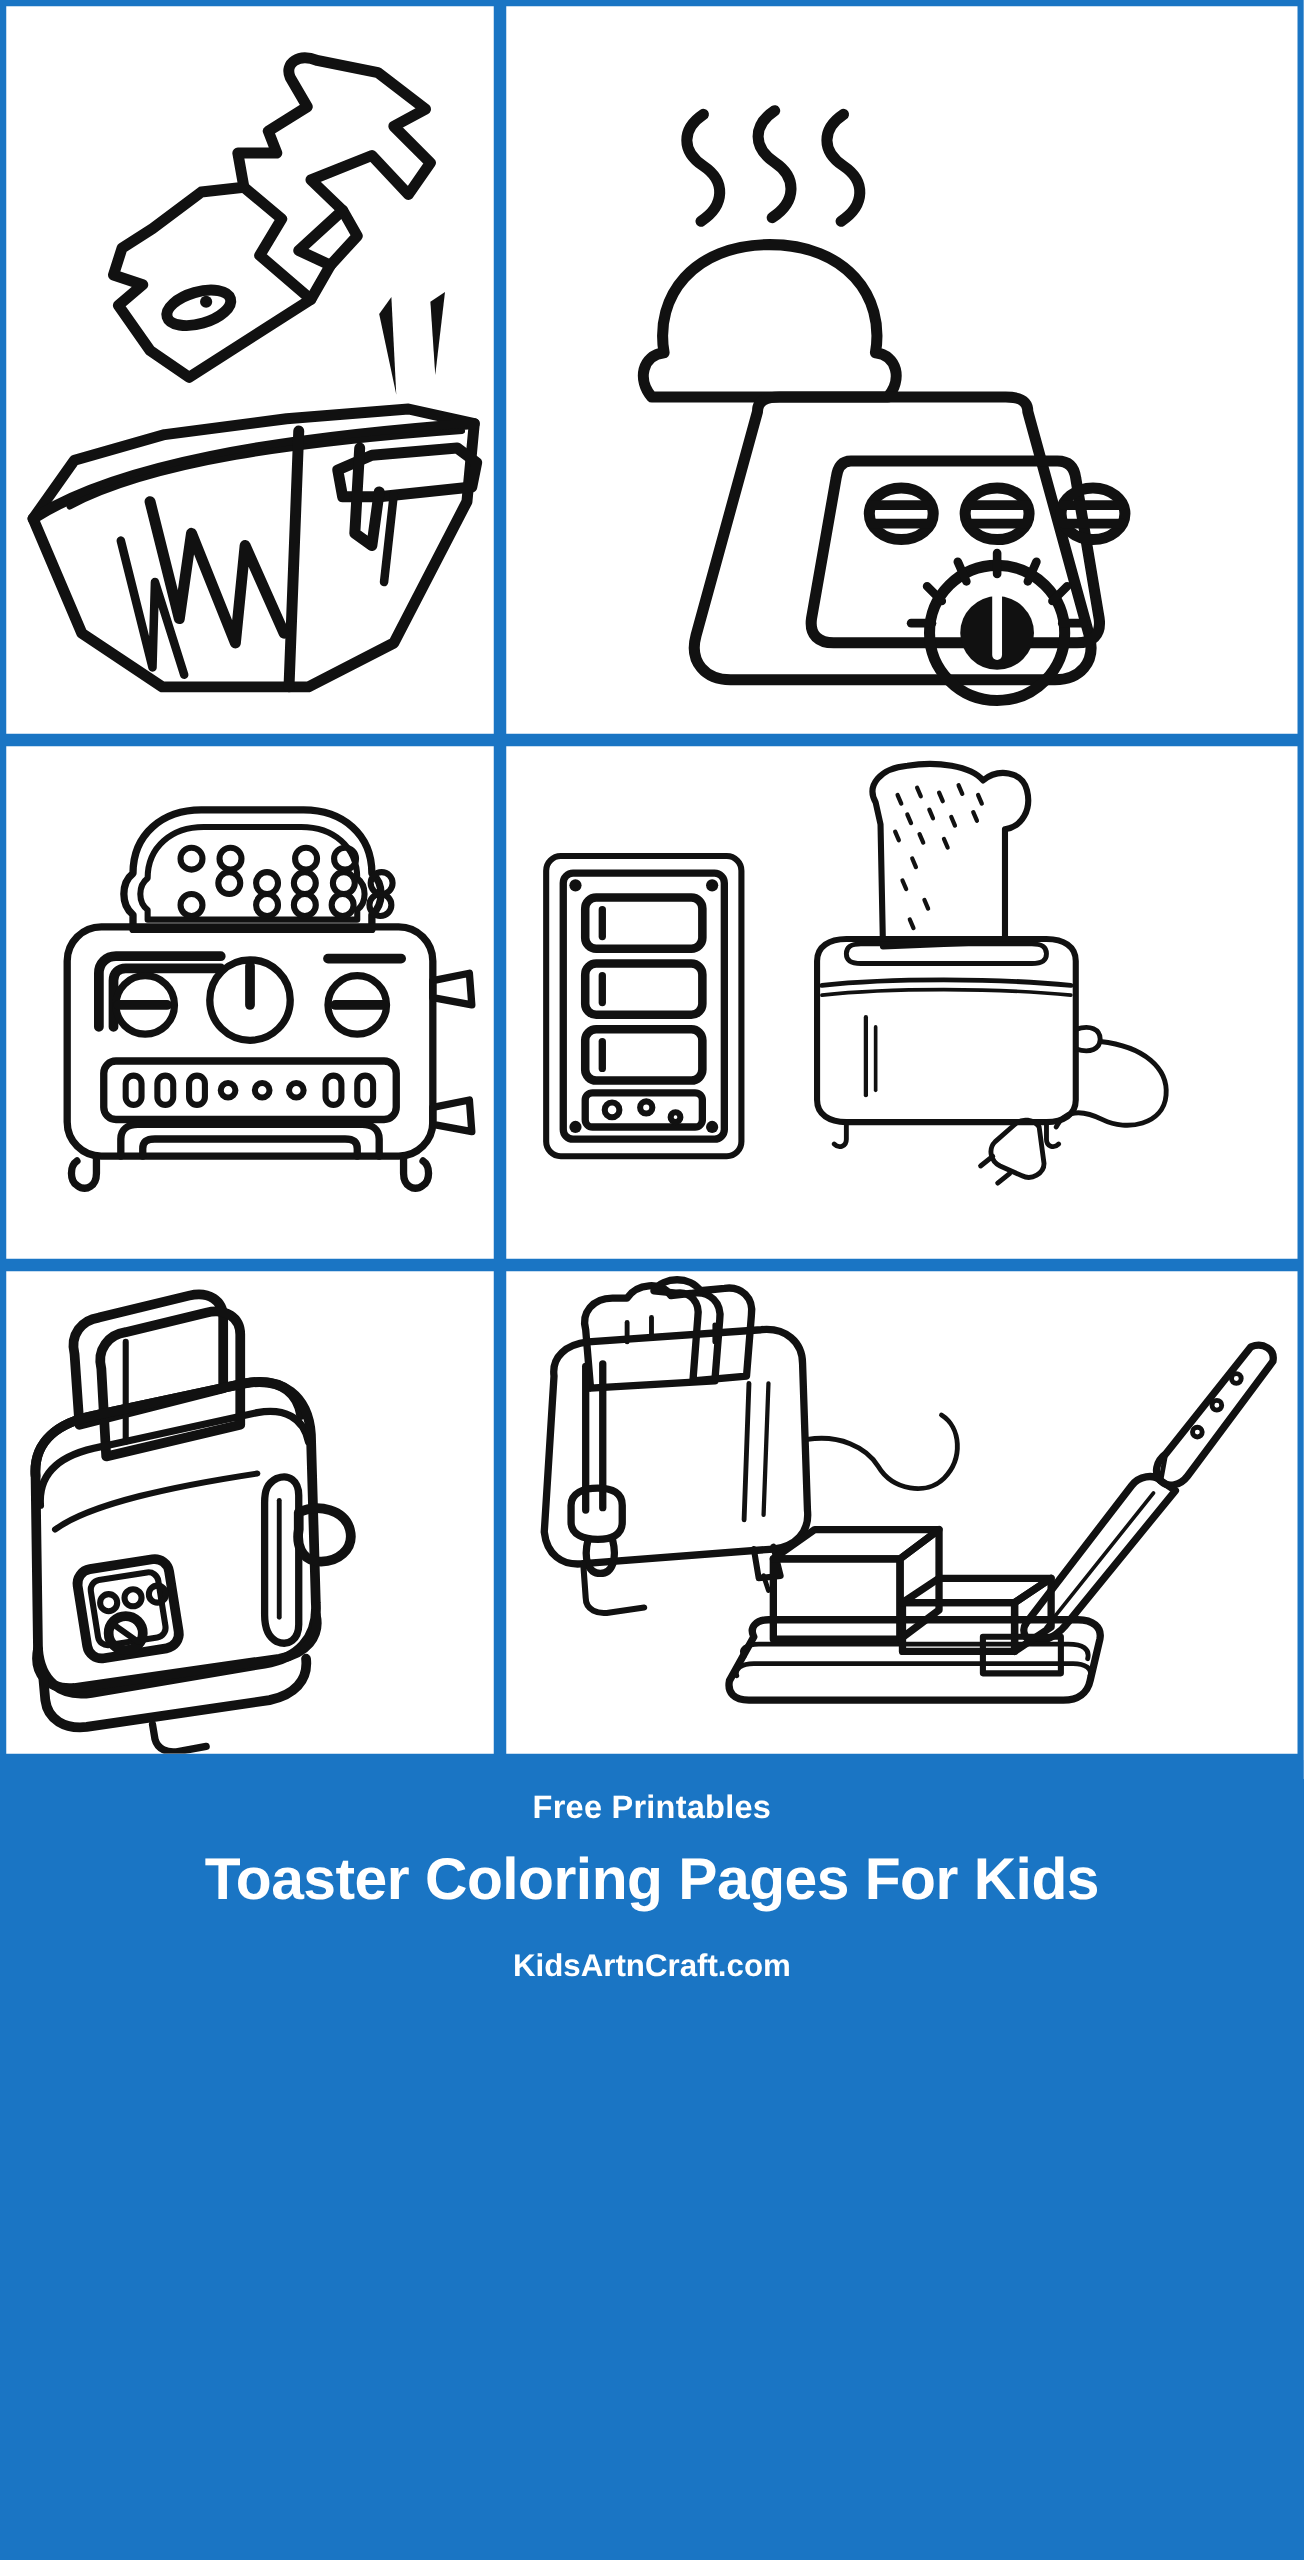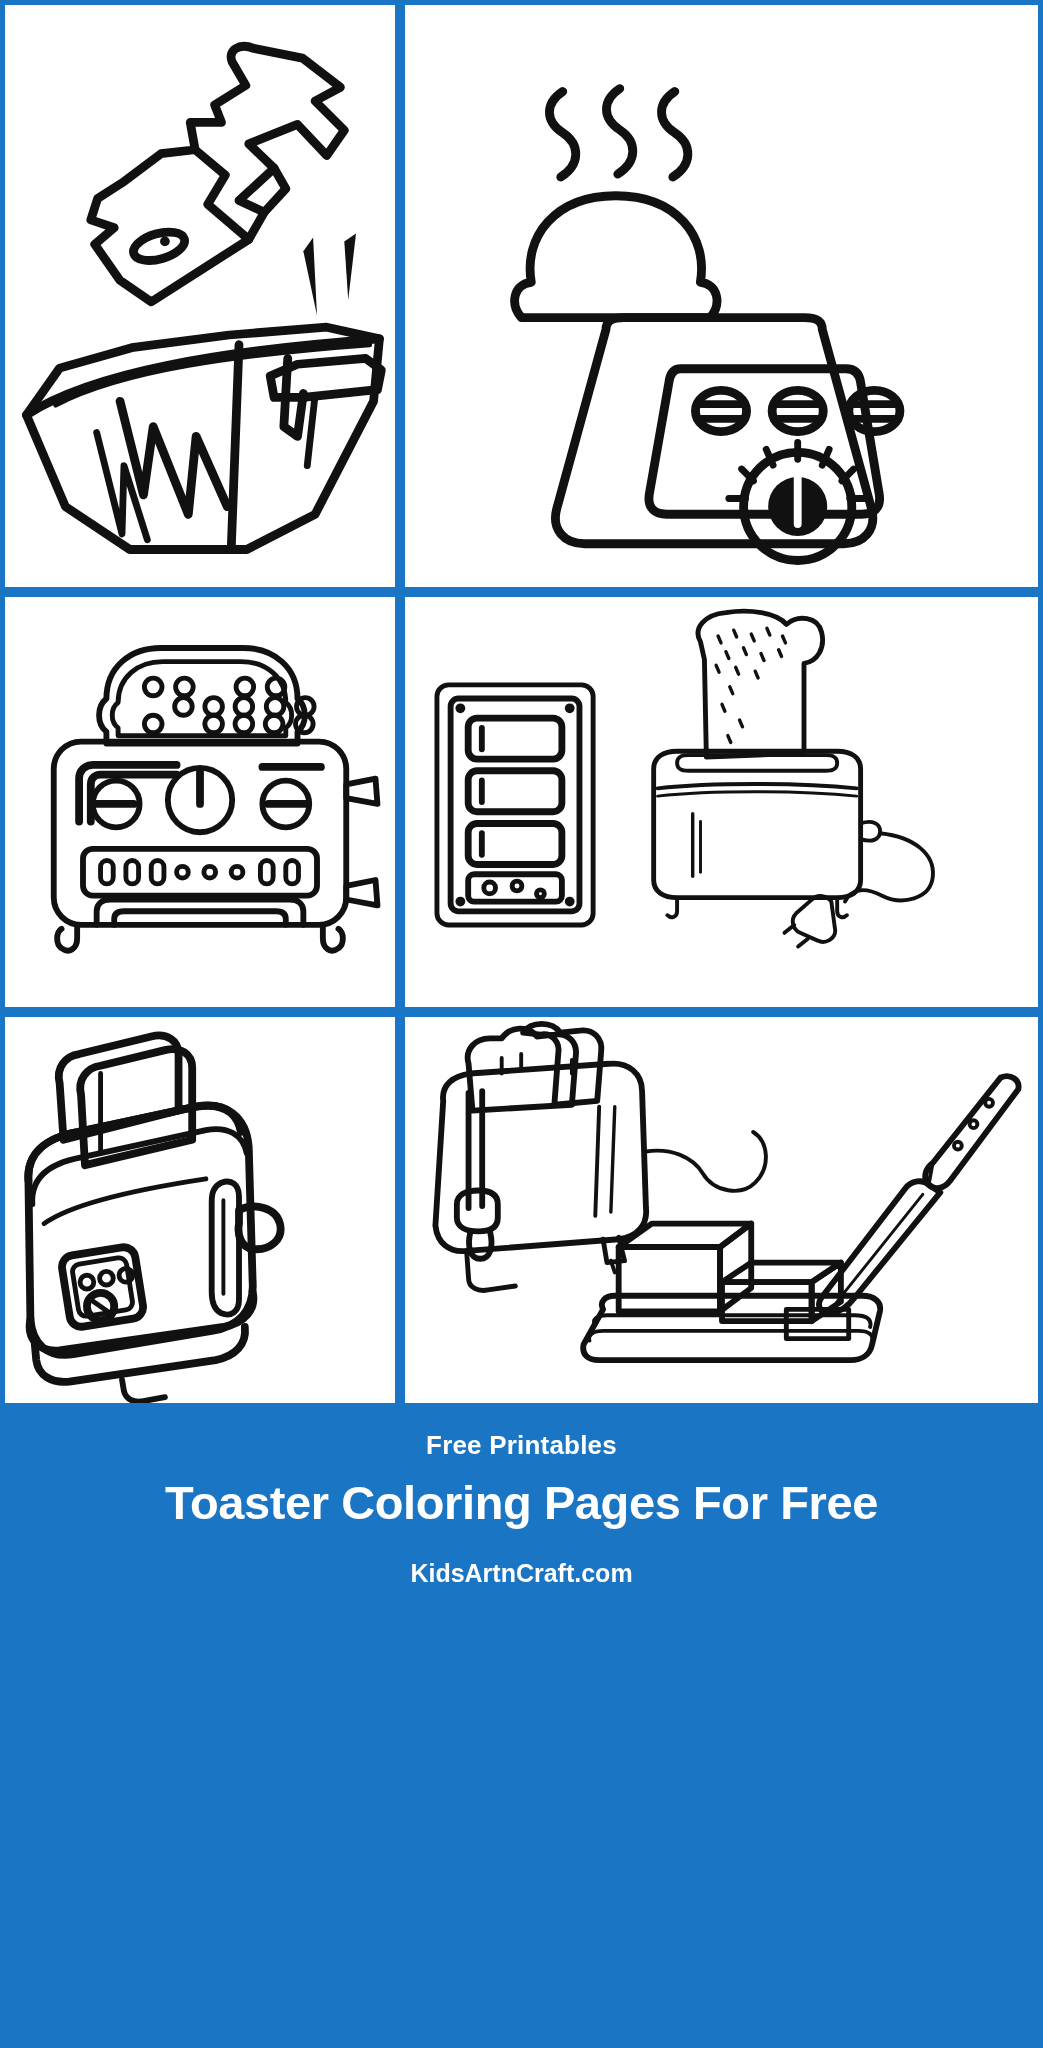--- a/index.html
+++ b/index.html
@@ -419,17 +419,17 @@
 
           <path d="M388 300 L 388 330 L 452 330 L 452 300 Z" stroke-width="5"></path>
         </g>
       </svg>
     </div>
 
   </div>
 
   <div class="footer">
     <div class="footer-eyebrow">Free Printables</div>
-    <div class="footer-title">Toaster Coloring Pages For Free</div>
+    <div class="footer-title">Toaster Coloring Pages For Kids</div>
     <div class="footer-site">KidsArtnCraft.com</div>
   </div>
 
 </div>
 
 </body></html>

